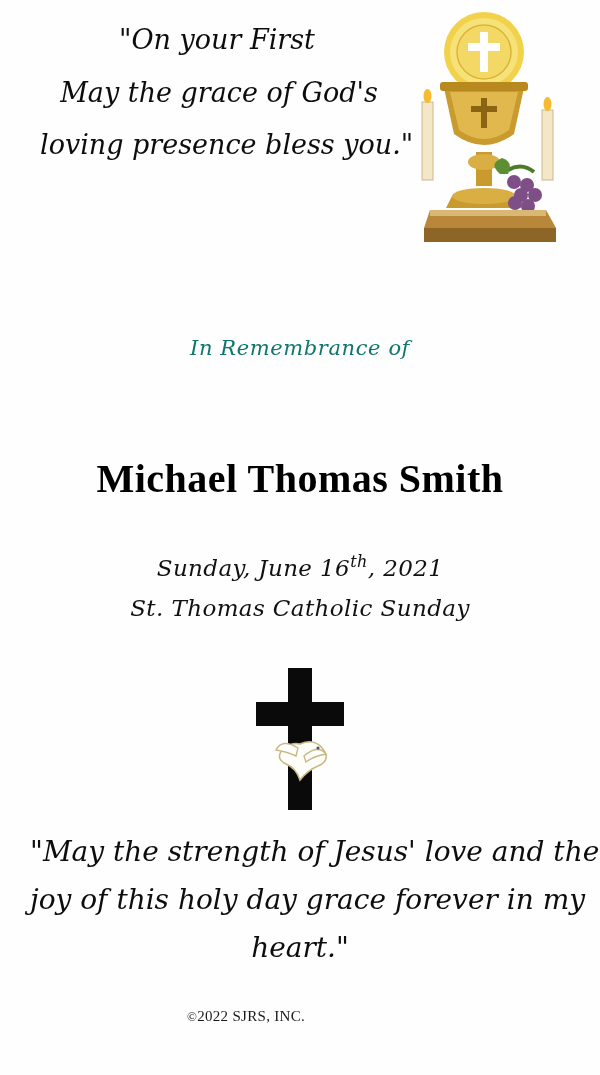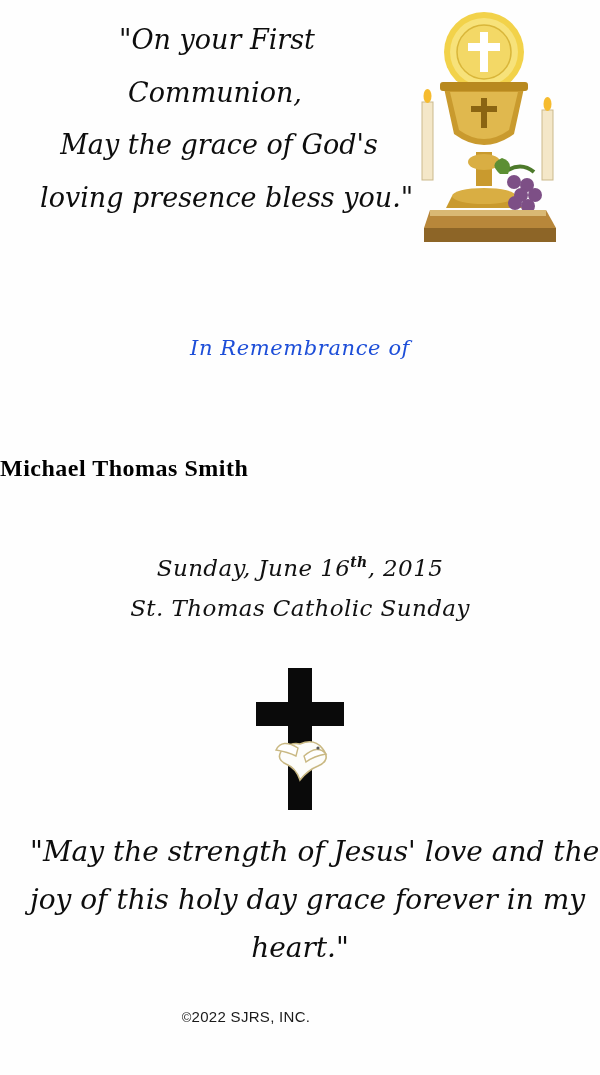--- a/index.html
+++ b/index.html
@@ -60,54 +60,54 @@
     top: 330px;
     width: 600px;
     text-align: center;
   }
   .rem-line {
     font-family: "DejaVu Serif", serif;
     font-style: italic;
     font-size: 21px;
     letter-spacing: 0.6px;
     line-height: 1.75;
-    color: #1d4ed8;
+    color: #0f766e;
   }
 
   .honoree {
     position: absolute;
     left: 0;
     top: 455px;
     width: 600px;
+    text-align: center;
     font-family: "Liberation Serif", serif;
     font-weight: bold;
-    font-size: 24px;
+    font-size: 40px;
     letter-spacing: 0.5px;
     color: #000000;
   }
 
   .details {
     position: absolute;
     left: 0;
     top: 548px;
     width: 600px;
     text-align: center;
   }
   .detail-line {
     font-family: "DejaVu Serif", serif;
     font-style: italic;
     font-size: 23px;
     line-height: 1.75;
     letter-spacing: 0.4px;
     color: #111111;
   }
   .sup {
-    font-size: 14px;
+    font-size: 16px;
     vertical-align: super;
-    font-weight: bold;
   }
 
   
   .cross-wrap {
     position: absolute;
     left: 0;
     top: 660px;
     width: 600px;
     height: 160px;
   }
@@ -134,35 +134,34 @@
     color: #0d0d0d;
     white-space: nowrap;
   }
 
   .copyright {
     position: absolute;
     left: 0;
     top: 1008px;
     width: 492px;
     text-align: center;
-    font-family: Liberation Sans, sans-serif;
+    font-family: Liberation Serif, serif;
     font-size: 15px;
     letter-spacing: 0.3px;
     color: #1a1a1a;
   }
   .copyright .cmark { font-size: 13px; }
 </style>
 </head>
 <body>
 
 <div class="card">
 
   <div class="top-block">
     <div class="top-line l1">"On your First</div>
-    <div class="top-line l2">Communion,</div>
     <div class="top-line l3">May the grace of God's</div>
     <div class="top-line l4">loving presence bless you."</div>
   </div>
 
   <div class="chalice">
     <svg width="180" height="245" viewBox="0 0 180 245" xmlns="http://www.w3.org/2000/svg">
 
       <circle cx="88" cy="42" r="40" fill="#f2d24a"></circle>
       <circle cx="88" cy="42" r="34" fill="#f7e27a"></circle>
       <circle cx="88" cy="42" r="27" fill="#f3d866" stroke="#d9b63a" stroke-width="1.5"></circle>
@@ -206,21 +205,21 @@
     </svg>
   </div>
 
   <div class="remembrance">
     <div class="rem-line">In Remembrance of</div>
   </div>
 
   <div class="honoree">Michael Thomas Smith</div>
 
   <div class="details">
-    <div class="detail-line"><span>Sunday, June 16</span><span class="sup">th</span><span>, 2015</span></div>
+    <div class="detail-line"><span>Sunday, June 16</span><span class="sup">th</span><span>, 2021</span></div>
     <div class="detail-line">St. Thomas Catholic Sunday</div>
   </div>
 
   <div class="cross-wrap">
     <svg class="cross-svg" width="120" height="160" viewBox="0 0 120 160" xmlns="http://www.w3.org/2000/svg">
       <rect x="48" y="8" width="24" height="142" fill="#0a0a0a"></rect>
       <rect x="16" y="42" width="88" height="24" fill="#0a0a0a"></rect>
 
       <g>
         <path d="M60 84 q14 -6 22 4 q10 12 -4 18 q-10 4 -18 14 q-4 -12 -14 -16 q-12 -6 -2 -16 q8 -6 16 -4 Z" fill="#fdfdfa" stroke="#c9b882" stroke-width="1.6"></path>

